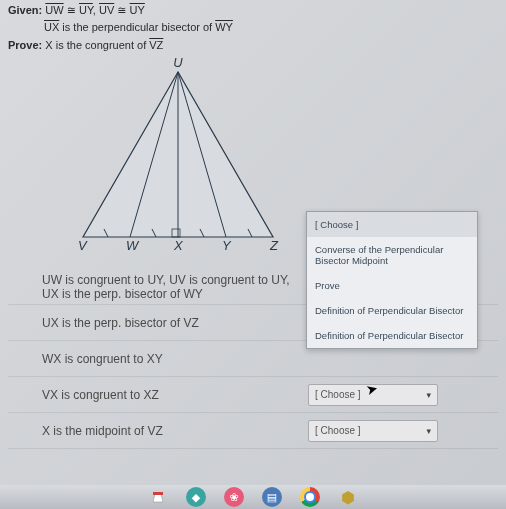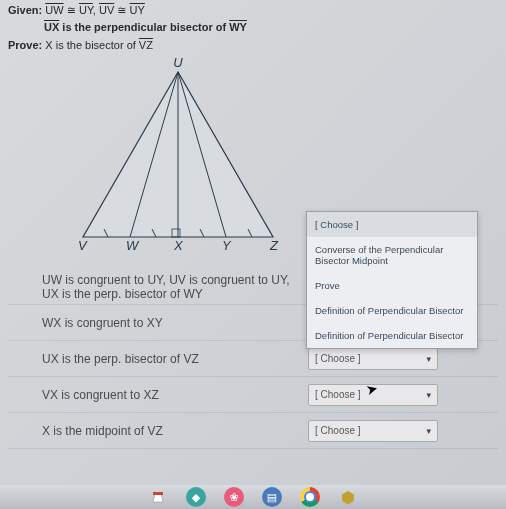--- a/index.html
+++ b/index.html
@@ -10,21 +10,21 @@
     background: linear-gradient(to bottom right, #d8dadd, #c8cbd0);
     font-size: 11px;
     color: #2a2a2a;
     position: relative;
     overflow: hidden;
   }
   .page { padding: 4px 8px 0 8px; border-radius: 9px; }
   .given-line { margin-bottom: 4px; }
   .given-line .label { font-weight: bold; }
   .seg { text-decoration: overline; }
-  .indent { margin-left: 36px; font-weight: bold; }
+  .indent { margin-left: 36px; }
   .prove-line { margin-top: 6px; margin-bottom: 6px; }
   .prove-line .label { font-weight: bold; text-align: right; }
   .figure { margin-left: 60px; margin-top: 4px; }
   .proof-area { position: relative; margin-top: 10px; }
   .proof-row { display: flex; align-items: center; height: 36px; border-bottom: 1px solid rgba(0,0,0,0.08); }
   .statement-cell { width: 300px; padding-left: 34px; font-size: 12px; color: #4a4a4a; }
   .reason-cell { flex: 1; }
   .dropdown {
     width: 130px; height: 22px; border: 1px solid #aaa; background: #e8e8ea;
     display: flex; align-items: center; justify-content: space-between;
@@ -83,21 +83,21 @@
     <span class="seg">UY</span><span>,</span>
     <span class="seg">UV</span>
     <span>≅</span>
     <span class="seg">UY</span>
   </div>
   <div class="given-line indent">
     <span class="seg">UX</span><span> is the perpendicular bisector of </span><span class="seg">WY</span>
   </div>
   <div class="prove-line">
     <span class="label">Prove:</span>
-    <span>X is the bisector of </span><span class="seg">VZ</span>
+    <span>X is the congruent of </span><span class="seg">VZ</span>
   </div>
 
   <div class="figure">
     <svg width="220" height="200" viewBox="0 0 220 200">
       <polygon points="110,15 15,180 205,180" fill="#d8dce0" stroke="#2a3a4a" stroke-width="1.2"></polygon>
       <line x1="110" y1="15" x2="62" y2="180" stroke="#2a3a4a" stroke-width="1"></line>
       <line x1="110" y1="15" x2="110" y2="180" stroke="#2a3a4a" stroke-width="1"></line>
       <line x1="110" y1="15" x2="158" y2="180" stroke="#2a3a4a" stroke-width="1"></line>
       <line x1="36" y1="172" x2="40" y2="180" stroke="#2a3a4a" stroke-width="1"></line>
       <line x1="84" y1="172" x2="88" y2="180" stroke="#2a3a4a" stroke-width="1"></line>
@@ -121,31 +121,31 @@
       <div class="option">Prove</div>
       <div class="option">Definition of Perpendicular Bisector</div>
       <div class="option">Definition of Perpendicular Bisector</div>
     </div>
 
     <div class="proof-row">
       <div class="statement-cell">UW is congruent to UY, UV is congruent to UY, UX is the perp. bisector of WY</div>
       <div class="reason-cell"></div>
     </div>
     <div class="proof-row">
-      <div class="statement-cell">WX is congruent to XY</div>
-      <div class="reason-cell"></div>
-    </div>
-    <div class="proof-row">
       <div class="statement-cell">UX is the perp. bisector of VZ</div>
       <div class="reason-cell">
         <div class="dropdown">
           <span>[ Choose ]</span>
           <span class="chev">▾</span>
         </div>
       </div>
+    </div>
+    <div class="proof-row">
+      <div class="statement-cell">WX is congruent to XY</div>
+      <div class="reason-cell"></div>
     </div>
     <span class="cursor-arrow">➤</span>
     <div class="proof-row">
       <div class="statement-cell">VX is congruent to XZ</div>
       <div class="reason-cell">
         <div class="dropdown">
           <span>[ Choose ]</span>
           <span class="chev">▾</span>
         </div>
       </div>

